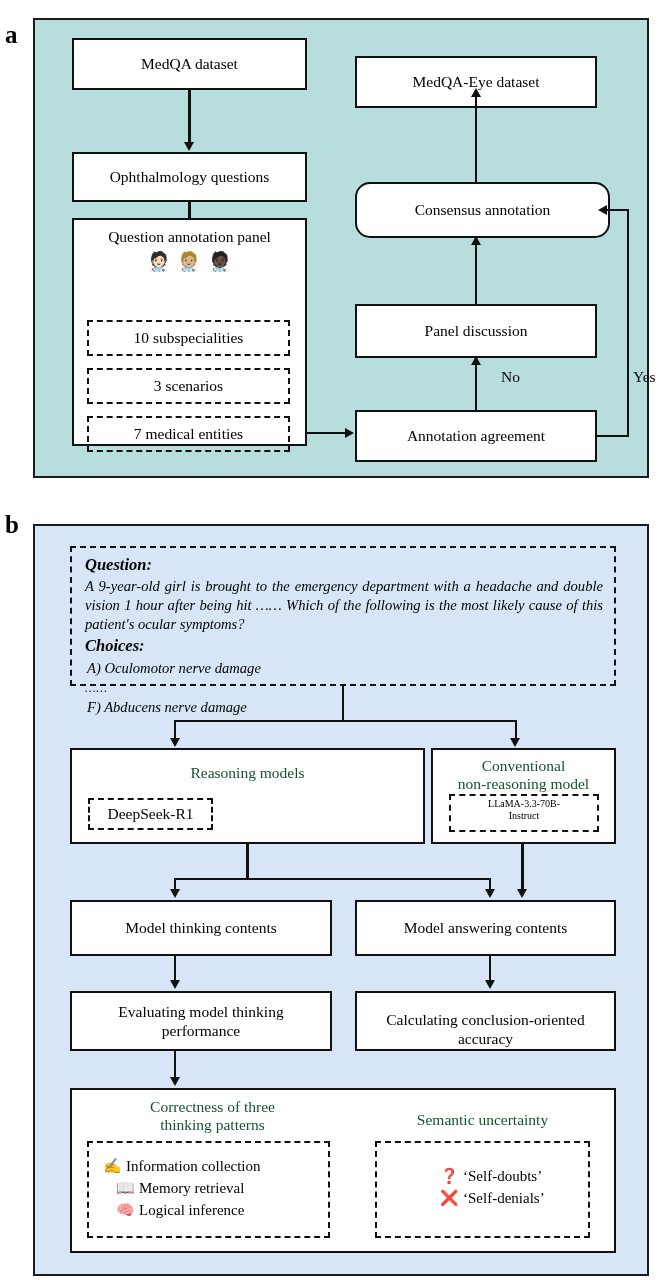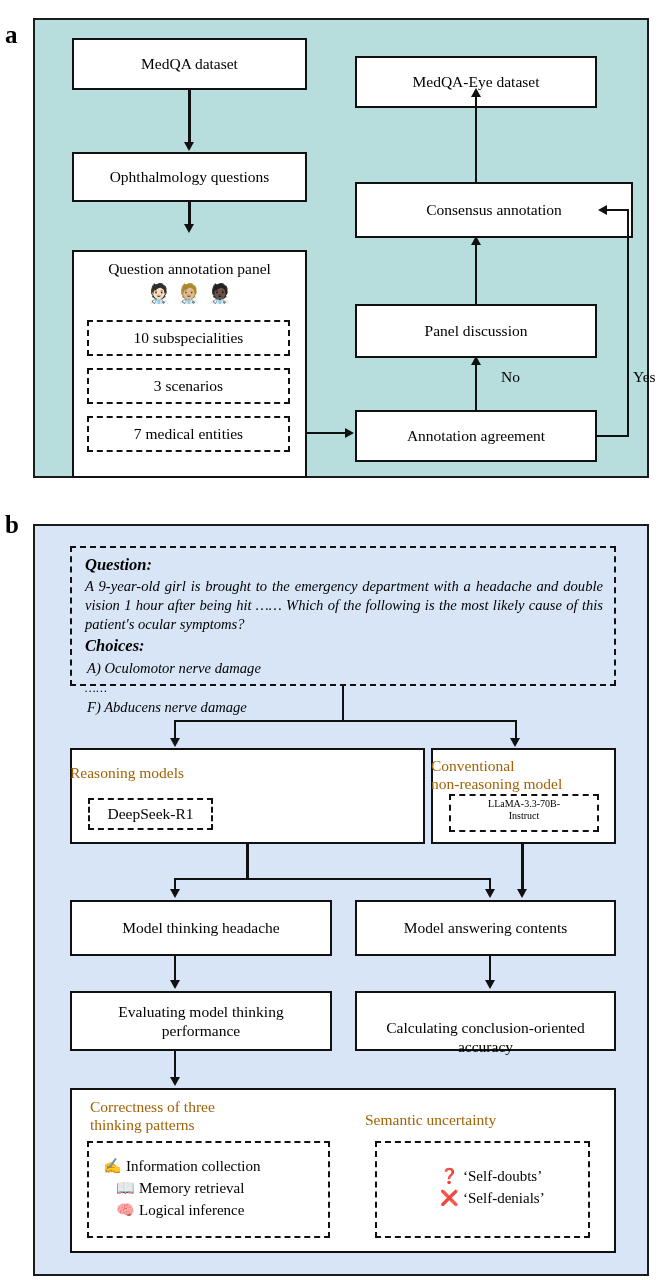--- a/index.html
+++ b/index.html
@@ -136,23 +136,23 @@
     font-style: italic;
     font-size: 12px;
     line-height: 1.35;
     margin: 0;
     letter-spacing: 0.5px;
   }
 
   .sub-title {
     position: absolute;
     font-size: 15.5px;
-    text-align: left;
+    text-align: center;
     line-height: 1.18;
-    color: #a16207;
+    color: #14532d;
     white-space: nowrap;
   }
 
   .icon-list {
     position: absolute;
     font-size: 15px;
     line-height: 1.45;
     color: #000;
   }
   .icon-list .li {
@@ -183,21 +183,21 @@
   <div class="vline" style="left:153.4px; top:70px; height:54px;"></div>
   <div class="arrowhead down" style="left:149px; top:122px;"></div>
 
   <div class="box" style="left:37px; top:132px; width:235px; height:50px;">
     <span>Ophthalmology questions</span>
   </div>
 
   <div class="vline" style="left:153.4px; top:182px; height:26px;"></div>
   <div class="arrowhead down" style="left:149px; top:204px;"></div>
 
-  <div class="box topalign" style="left:37px; top:230px; width:235px; height:228px; display:block; padding:8px 20px;">
+  <div class="box topalign" style="left:37px; top:198px; width:235px; height:228px; display:block; padding:8px 20px;">
     <div style="text-align:center; font-size:15.5px;">Question annotation panel</div>
     <div class="emoji-row" style="position:relative; justify-content:center; margin-top:6px;">
       <span>🧑🏻‍⚕️</span>
       <span>🧑🏼‍⚕️</span>
       <span>🧑🏿‍⚕️</span>
     </div>
   </div>
 
   <div class="box dashed" style="left:52px; top:300px; width:203px; height:36px;">
     <span>10 subspecialities</span>
@@ -212,21 +212,21 @@
   <div class="hline" style="left:272px; top:412px; width:40px;"></div>
   <div class="arrowhead right" style="left:310px; top:407.5px;"></div>
 
   <div class="box" style="left:320px; top:36px; width:242px; height:52px;">
     <span>MedQA-Eye dataset</span>
   </div>
 
   <div class="vline" style="left:439.9px; top:70px; height:92px;"></div>
   <div class="arrowhead up" style="left:435.5px; top:68px;"></div>
 
-  <div class="box" style="left:320px; top:162px; width:278px; height:56px;">
+  <div class="box" style="left:320px; top:162px; width:255px; height:56px;border-radius:15px;">
     <span>Consensus annotation</span>
   </div>
 
   <div class="vline" style="left:439.9px; top:218px; height:66px;"></div>
   <div class="arrowhead up" style="left:435.5px; top:216px;"></div>
 
   <div class="box" style="left:320px; top:284px; width:242px; height:54px;">
     <span>Panel discussion</span>
   </div>
 
@@ -291,39 +291,39 @@
   <div class="hline" style="left:139px; top:351.9px; width:317px;"></div>
   <div class="vline" style="left:139px; top:352px; height:13px;"></div>
   <div class="arrowhead down" style="left:134.6px; top:363px;"></div>
   <div class="vline" style="left:454.1px; top:352px; height:13px;"></div>
   <div class="arrowhead down" style="left:449.7px; top:363px;"></div>
 
   <div class="vline" style="left:486.4px; top:318px; height:47px;"></div>
   <div class="arrowhead down" style="left:482px; top:363px;"></div>
 
   <div class="box" style="left:35px; top:374px; width:262px; height:56px;">
-    <span>Model thinking headache</span>
+    <span>Model thinking contents</span>
   </div>
   <div class="box" style="left:320px; top:374px; width:261px; height:56px;">
     <span>Model answering contents</span>
   </div>
 
   <div class="vline" style="left:139px; top:430px; height:26px;"></div>
   <div class="arrowhead down" style="left:134.6px; top:454px;"></div>
 
   <div class="vline" style="left:454.1px; top:430px; height:26px;"></div>
   <div class="arrowhead down" style="left:449.7px; top:454px;"></div>
 
   <div class="box" style="left:35px; top:465px; width:262px; height:60px; display:block; padding:0;">
     <div style="text-align:center; font-size:15.5px; line-height:1.2; margin-top:10px;">
       <span>Evaluating model thinking</span><br>
       <span>performance</span>
     </div>
   </div>
-  <div class="box" style="left:320px; top:465px; width:261px; height:60px; display:block; padding:16px;">
+  <div class="box" style="left:320px; top:465px; width:261px; height:60px; display:block; padding:8px;">
     <div style="text-align:center; font-size:15.5px; line-height:1.2; margin-top:10px;">
       <span>Calculating conclusion-oriented</span><br>
       <span>accuracy</span>
     </div>
   </div>
 
   <div class="vline" style="left:139px; top:525px; height:28px;"></div>
   <div class="arrowhead down" style="left:134.6px; top:551px;"></div>
 
   <div class="box" style="left:35px; top:562px; width:546px; height:165px; display:block; padding:0;"></div>

